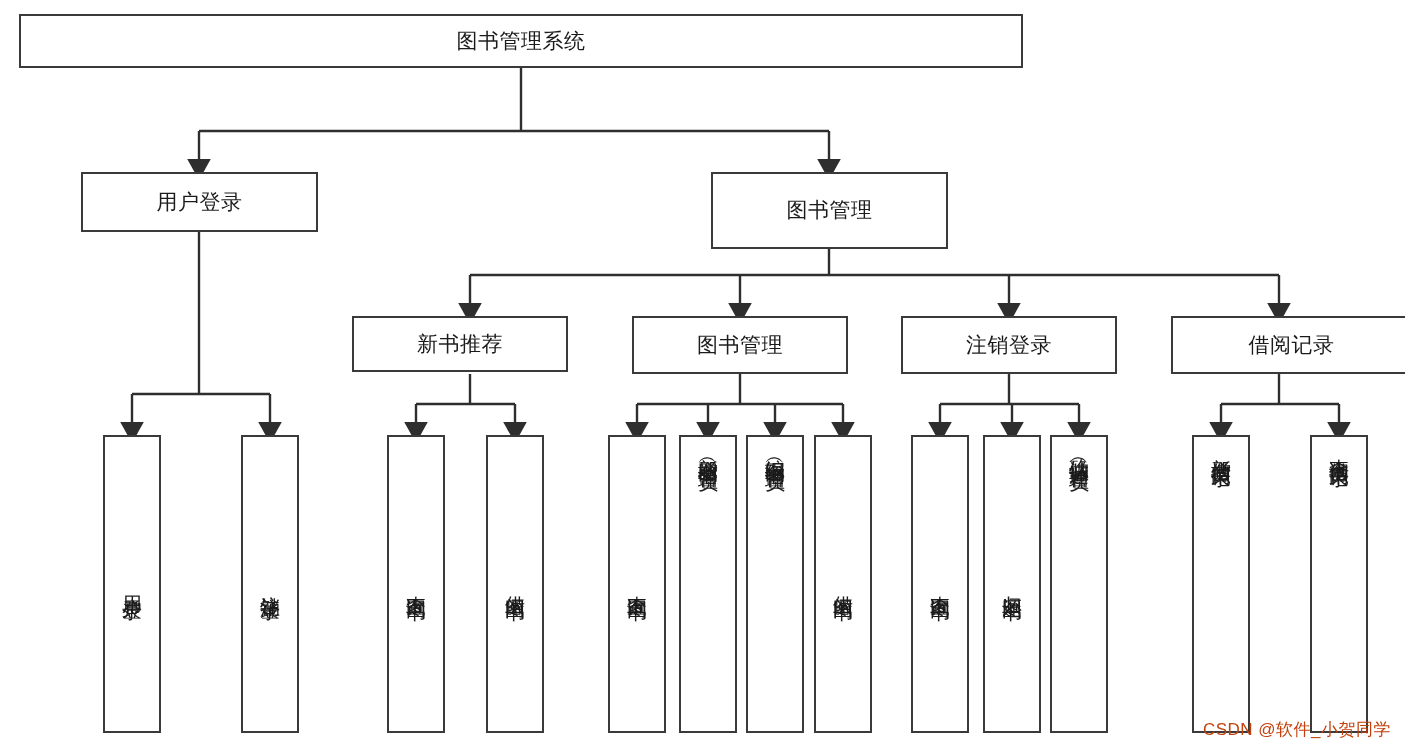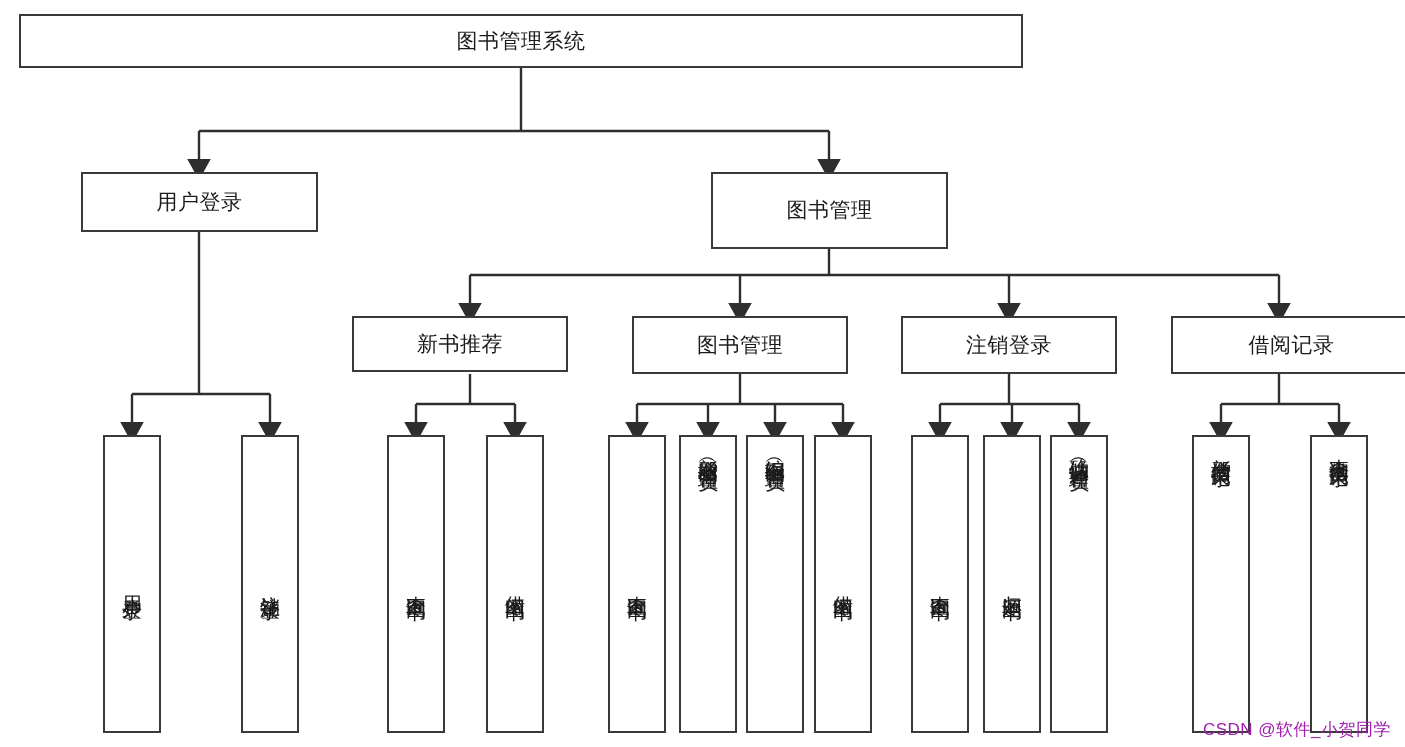--- a/index.html
+++ b/index.html
@@ -56,21 +56,21 @@
   }
   .node.vert.mid {
     align-items: center;
     padding-top: 0;
   }
   #watermark {
     position: absolute;
     right: 14px;
     bottom: 6px;
     font-size: 17px;
-    color: #a21caf;
+    color: #c2410c;
     letter-spacing: 0.5px;
     white-space: nowrap;
   }
 </style>
 </head>
 <body>
 
 <div id="canvas">
 
   <svg class="wires" viewBox="0 0 1405 747" xmlns="http://www.w3.org/2000/svg">

